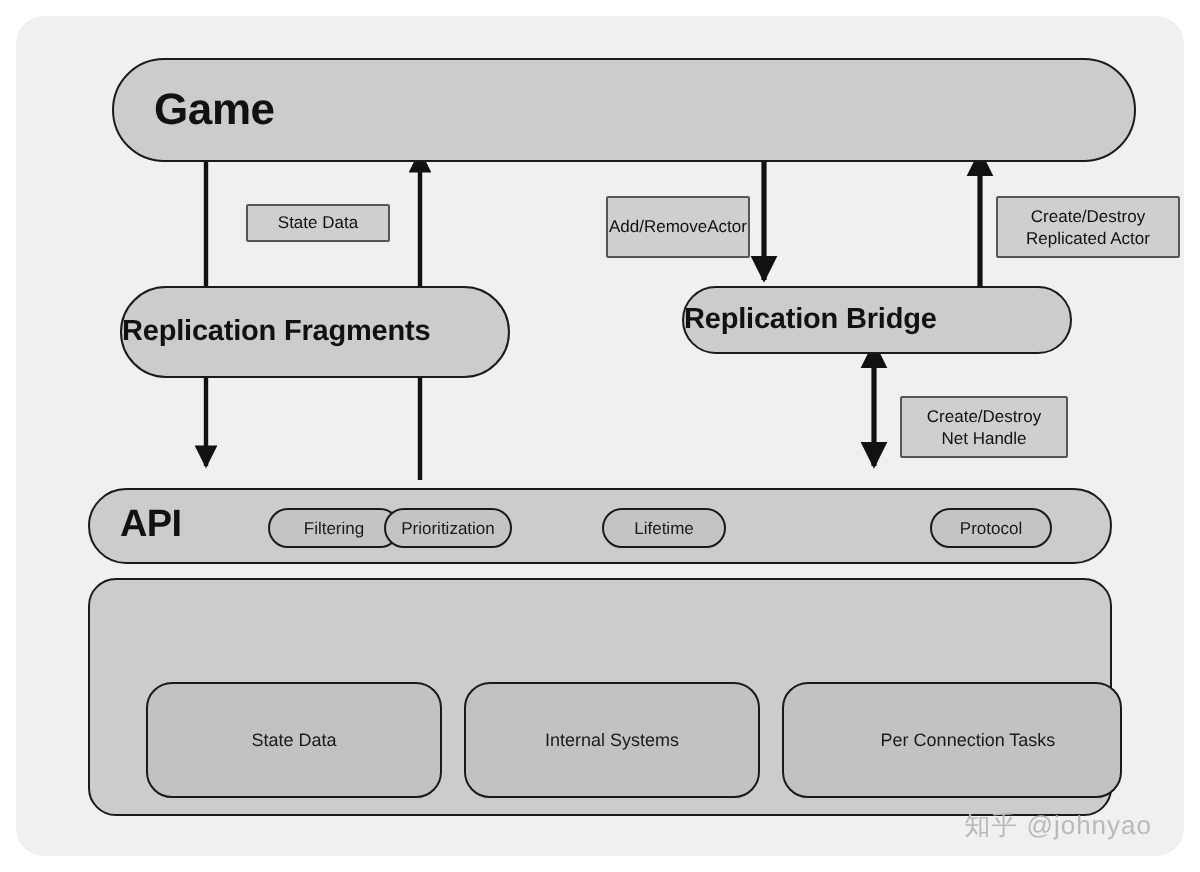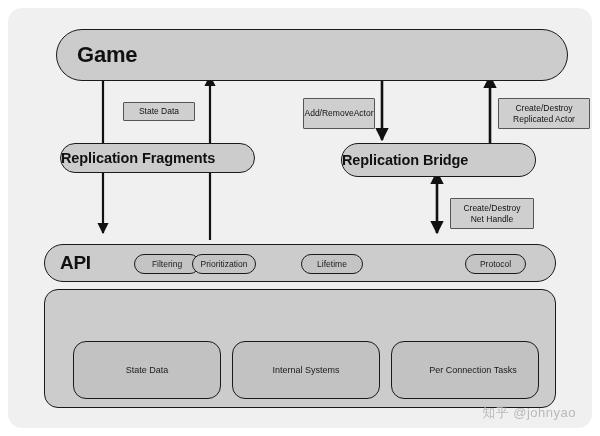--- a/index.html
+++ b/index.html
@@ -46,21 +46,21 @@
   .title-md {
     font-size: 14.5px;
     font-weight: bold;
     width: 100%;
     justify-content: center;
     letter-spacing: -0.1px;
   }
 
   
   #game-box      { left: 48px;  top: 21px;  width: 512px; height: 52px; }
-  #frag-box      { left: 52px;  top: 135px; width: 195px; height: 30px; justify-content: center; }
+  #frag-box      { left: 52px;  top: 135px; width: 195px; height: 46px; justify-content: center; }
   #bridge-box    { left: 333px; top: 135px; width: 195px; height: 34px; }
   #api-box       { left: 36px;  top: 236px; width: 512px; height: 38px; }
   #repsys-box    { left: 36px;  top: 281px; width: 512px; height: 119px; }
 
   #api-label {
     position: absolute;
     left: 52px;
     top: 244px;
     font-size: 19px;
     font-weight: bold;
@@ -190,21 +190,21 @@
   <div class="api-pill" style="left:126px; width:66px;">Filtering</div>
   <div class="api-pill" style="left:184px; width:64px;">Prioritization</div>
   <div class="api-pill" style="left:293px; width:62px;">Lifetime</div>
   <div class="api-pill" style="left:457px; width:61px;">Protocol</div>
 
   <div class="node rounded" id="repsys-box"></div>
 
 
   <div class="sub-box" style="left:65px; width:148px;">State Data</div>
   <div class="sub-box" style="left:224px; width:148px;">Internal Systems</div>
-  <div class="sub-box" style="left:383px; width:148px;padding-left:16px;">Per Connection Tasks</div>
+  <div class="sub-box" style="left:383px; width:170px;padding-left:16px;">Per Connection Tasks</div>
 
   <div class="chip" style="left:115px; top:94px; width:72px; height:19px;">
     <span>State Data</span>
   </div>
 
   <div class="chip" style="left:295px; top:90px; width:72px; height:31px; flex-direction:row;">
     <span>Add/Remove</span>
     <span>Actor</span>
   </div>
 

